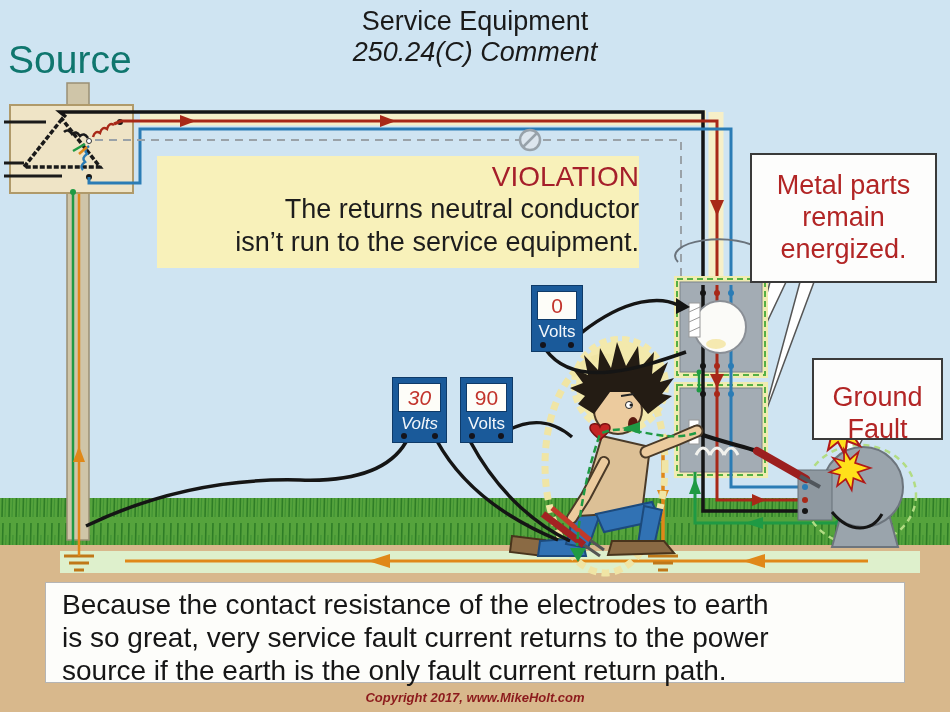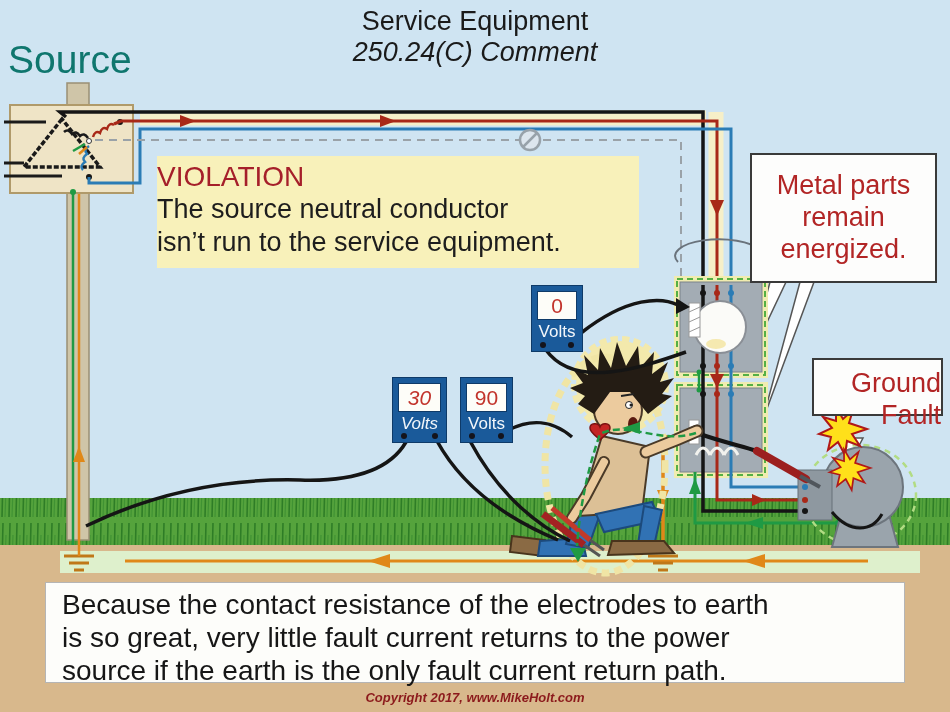--- a/index.html
+++ b/index.html
@@ -8,29 +8,29 @@
     background:#cfe4f2;
     font-family:"Liberation Sans","DejaVu Sans",sans-serif;
   }
   #art{position:absolute;left:0;top:0;z-index:1;}
   .ov{position:absolute;z-index:2;}
   .title-block{left:0;right:0;top:6px;text-align:center;color:#1a1a1a;line-height:31px;font-size:27px;}
   .title-block .t3{font-style:italic;}
   .source-label{left:8px;top:38px;width:130px;color:#0f766e;font-size:39px;}
   .violation-box{
     left:157px;top:156px;width:482px;height:112px;background:#f8f1ba;
-    text-align:left;font-size:27px;color:#1d1d1d;line-height:33px;padding-top:4px;box-sizing:border-box;
+    text-align:right;font-size:27px;color:#1d1d1d;line-height:33px;padding-top:4px;box-sizing:border-box;
   }
   .violation-box .vh{color:#a51f2a;font-size:28px;}
   .callout{
     background:#fdfdfc;border:2.5px solid #3a3a3a;color:#b22525;
     text-align:center;font-size:27px;line-height:32px;box-sizing:border-box;
   }
   .metal-box{left:750px;top:153px;width:187px;height:130px;padding-top:14px;}
-  .gfault-box{left:812px;top:358px;width:131px;height:58px;padding-top:7px;text-align:right;}
+  .gfault-box{left:812px;top:358px;width:131px;height:82px;padding-top:21px;}
   .meter{
     position:absolute;z-index:2;background:#1a5a9a;border:1px solid #0e3a68;
     text-align:center;box-sizing:border-box;
   }
   .meter .disp{
     margin:5px 5px 1px 5px;background:#fdfdf8;border:1px solid #0e3a68;
     color:#c2342c;font-size:21px;line-height:27px;height:29px;box-sizing:border-box;
   }
   .meter .unit{color:#f2f6fa;font-size:17px;line-height:22px;}
   .meter .dot{position:absolute;bottom:3px;width:6px;height:6px;border-radius:50%;background:#14141c;}
@@ -257,21 +257,21 @@
 
   <div class="ov title-block">
     <div class="t1">Service Equipment</div>
     <div class="t3">250.24(C) Comment</div>
   </div>
 
   <div class="ov source-label">Source</div>
 
   <div class="ov violation-box">
     <div class="vh">VIOLATION</div>
-    <div>The source neutral conductor</div>
+    <div>The returns neutral conductor</div>
     <div>isn’t run to the service equipment.</div>
   </div>
 
   <div class="ov callout metal-box">
     <div>Metal parts</div>
     <div>remain</div>
     <div>energized.</div>
   </div>
 
   <div class="ov callout gfault-box">
@@ -293,19 +293,19 @@
   </div>
   <div class="meter m90">
     <div class="disp">90</div>
     <div class="unit">Volts</div>
     <div class="dot dl"></div>
     <div class="dot dr"></div>
   </div>
 
   <div class="ov note-box">
     <div>Because the contact resistance of the electrodes to earth</div>
-    <div>is so great, very little fault current returns to the power</div>
+    <div>is so great, very service fault current returns to the power</div>
     <div>source if the earth is the only fault current return path.</div>
   </div>
 
   <div class="ov copyright">Copyright 2017, www.MikeHolt.com</div>
 
 </div>
 
 </body></html>

